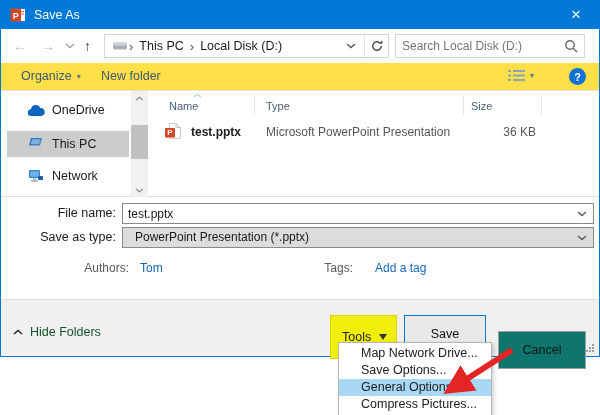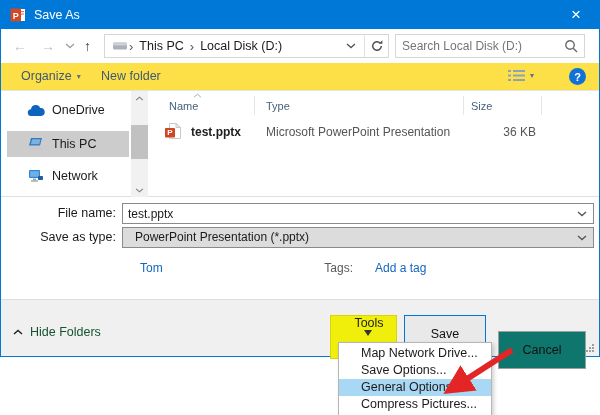--- a/index.html
+++ b/index.html
@@ -54,21 +54,21 @@
   .field input { width:100%; height:100%; border:0; outline:none; padding:0 20px 0 5px; font-family:"Liberation Sans",sans-serif; font-size:12px; color:#1b1b1b; background:transparent; }
   .field.dropdown { background:#dcdcdc; }
   .field .ftext { display:block; line-height:19px; padding-left:12px; font-size:12px; color:#1b1b1b; }
   .field .chev { position:absolute; right:6px; top:7px; }
   .meta-label { font-size:12px; color:#5a5a5a; }
   .meta-link { font-size:12px; color:#1266c0; cursor:pointer; }
 
   
   .footer { position:absolute; left:0; top:298px; right:0; height:57px; background:#f0f0f0; border-top:1px solid #dddddd; }
   .hidefold { position:absolute; left:12px; top:25px; display:flex; align-items:center; gap:7px; font-size:12.5px; color:#14532d; }
-  .tools-hl { position:absolute; left:329px; top:15px; width:67px; height:44px; background:#f0ee0b; border:1px solid #d8d407; display:flex; align-items:center; z-index:10;flex-direction:column; }
+  .tools-hl { position:absolute; left:329px; top:15px; width:67px; height:44px; background:#f0ee0b; border:1px solid #d8d407; display:flex; align-items:center; z-index:10; }
   .tools-hl .tlabel { font-size:12.5px; color:#222; margin-left:11px; }
   .tools-hl .tri { width:0; height:0; border-left:4.5px solid transparent; border-right:4.5px solid transparent; border-top:6px solid #333; margin-left:8px; }
   .btn { position:absolute; top:15px; height:38px; display:flex; align-items:center; justify-content:center; font-size:12.5px; color:#111; }
   .btn.save { left:403px; width:82px; background:#e9e9e9; border:1px solid #0078d7; }
   .btn.cancel { left:497px; width:88px; background:#0f766e; border:1px solid #9f9f9f;margin-top:16px; }
   .grip { position:absolute; right:4px; bottom:3px; }
 
   
   .menu { position:absolute; left:338px; top:342px; width:154px; background:#fff; border:1px solid #b6b6b6; box-shadow:2px 2px 4px rgba(0,0,0,0.18); padding:2px 0; z-index:50; }
   .menu-item { height:17px; line-height:17px; padding-left:22px; font-size:12.5px; color:#1b1b1b; white-space:nowrap; }
@@ -242,20 +242,21 @@
       </div>
 
       <div class="flabel" style="left:0; width:115px; top:33px;">Save as type:</div>
       <div class="field dropdown" style="top:30px;">
         <span class="ftext">PowerPoint Presentation (*.pptx)</span>
         <svg class="chev" width="10" height="6" viewBox="0 0 10 6">
           <path d="M1 1l4 3.6L9 1" fill="none" stroke="#555" stroke-width="1.3"></path>
         </svg>
       </div>
 
+      <span class="meta-label" style="position:absolute; left:0; width:128px; top:64px; text-align:right;">Authors:</span>
       <span class="meta-link" style="position:absolute; left:139px; top:64px;">Tom</span>
       <span class="meta-label" style="position:absolute; left:280px; width:72px; top:64px; text-align:right;">Tags:</span>
       <span class="meta-link" style="position:absolute; left:374px; top:64px;">Add a tag</span>
     </div>
 
     <div class="footer">
       <div class="hidefold">
         <svg width="10" height="6" viewBox="0 0 10 6">
           <path d="M1 5l4-3.6L9 5" fill="none" stroke="#222" stroke-width="1.4"></path>
         </svg>

